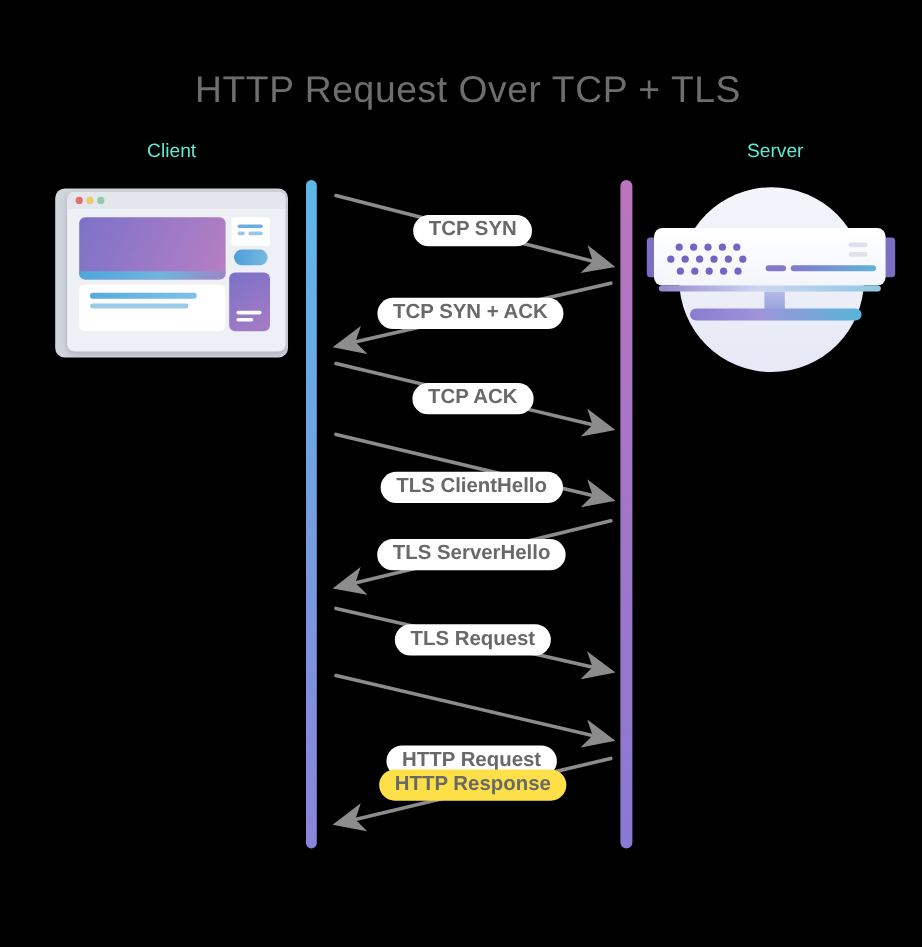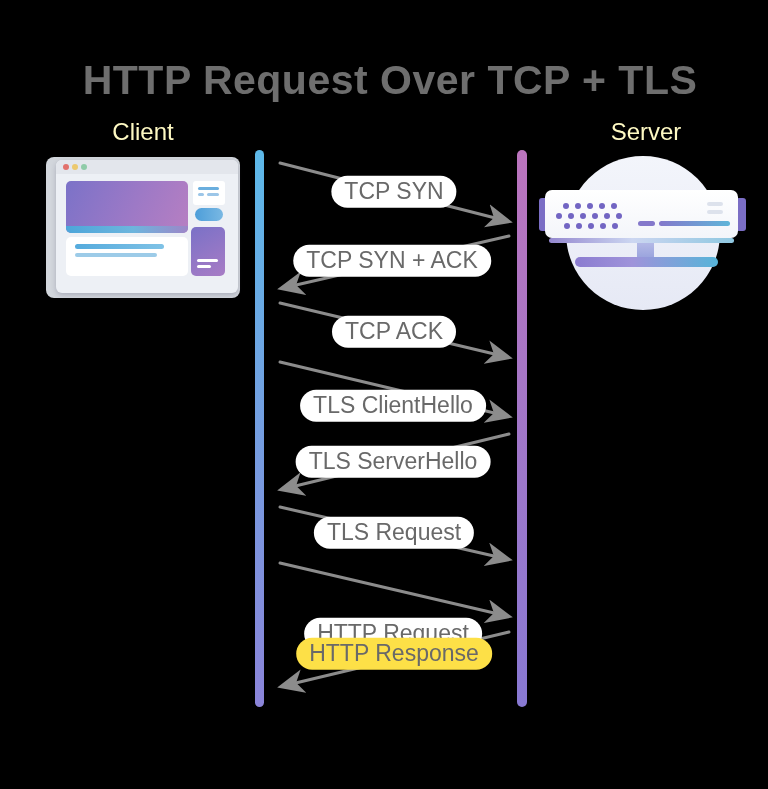--- a/index.html
+++ b/index.html
@@ -5,39 +5,39 @@
   html, body { margin: 0; padding: 0; background: #000; }
   .canvas {
     position: relative; width: 768px; height: 789px; background: #000;
     overflow: hidden; font-family: "Liberation Sans", sans-serif;
   }
   .abs { position: absolute; }
 
   
   .title {
     position: absolute; left: 390px; top: 57px; transform: translateX(-50%);
-    font-size: 41px; font-weight: 700; letter-spacing: 0.5px;
+    font-size: 31px; font-weight: 400; letter-spacing: 0.5px;
     color: #6e6e6e; white-space: nowrap;
   }
   .actor-label {
     position: absolute; transform: translateX(-50%);
-    font-size: 24px; color: #fef9c3; white-space: nowrap;
+    font-size: 16px; color: #5eead4; white-space: nowrap;
   }
   .actor-label.client { left: 143px; top: 118px; }
   .actor-label.server { left: 646px; top: 118px; }
 
   
   .lifeline { position: absolute; top: 150px; height: 557px; border-radius: 6px; }
   .lifeline.client { left: 255px; width: 9px; }
   .lifeline.server { left: 517px; width: 10px; }
 
   
   .msg-pill {
     position: absolute; transform: translate(-50%, -50%);
-    background: #ffffff; color: #696969; font-size: 23px; font-weight: 400;
+    background: #ffffff; color: #696969; font-size: 17px; font-weight: 700;
     padding: 2px 13px 4px 13px; border-radius: 18px; white-space: nowrap;
     z-index: 6; line-height: 1.15;
   }
   #arrow-layer { position: absolute; left: 0; top: 0; z-index: 5; }
 
   
   .client-art { position: absolute; left: 0; top: 0; }
   .client-panel { left: 46px; top: 157px; width: 194px; height: 141px; border-radius: 8px; background: #d2d6dc; }
   .browser-window { left: 56px; top: 160px; width: 182px; height: 133px; border-radius: 6px;
     background: #edf0f5; overflow: hidden; box-shadow: 0 2px 5px rgba(60,60,90,0.25); }

